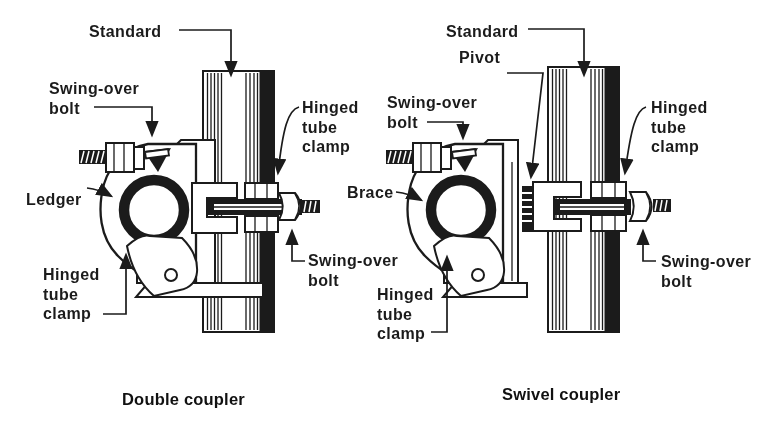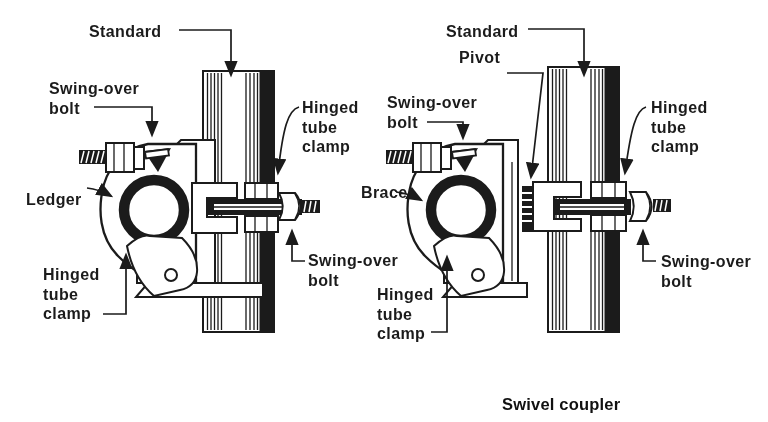--- a/index.html
+++ b/index.html
@@ -169,29 +169,30 @@
 bolt</div>
   <div class="lbl" style="left:302px;top:98px">Hinged
 tube
 clamp</div>
   <div class="lbl" style="left:26px;top:190px">Ledger</div>
   <div class="lbl" style="left:43px;top:265px">Hinged
 tube
 clamp</div>
   <div class="lbl" style="left:308px;top:251px">Swing-over
 bolt</div>
+  <div class="cap" style="left:122px;top:390px">Double coupler</div>
 
   <div class="lbl" style="left:446px;top:22px">Standard</div>
   <div class="lbl" style="left:459px;top:48px">Pivot</div>
   <div class="lbl" style="left:387px;top:93px">Swing-over
 bolt</div>
   <div class="lbl" style="left:651px;top:98px">Hinged
 tube
 clamp</div>
-  <div class="lbl" style="left:361px;top:183px">Brace</div>
+  <div class="lbl" style="left:347px;top:183px">Brace</div>
   <div class="lbl" style="left:377px;top:285px">Hinged
 tube
 clamp</div>
   <div class="lbl" style="left:661px;top:252px">Swing-over
 bolt</div>
-  <div class="cap" style="left:502px;top:395px">Swivel coupler</div>
+  <div class="cap" style="left:502px;top:385px">Swivel coupler</div>
 
 </div>
 
 </body></html>

